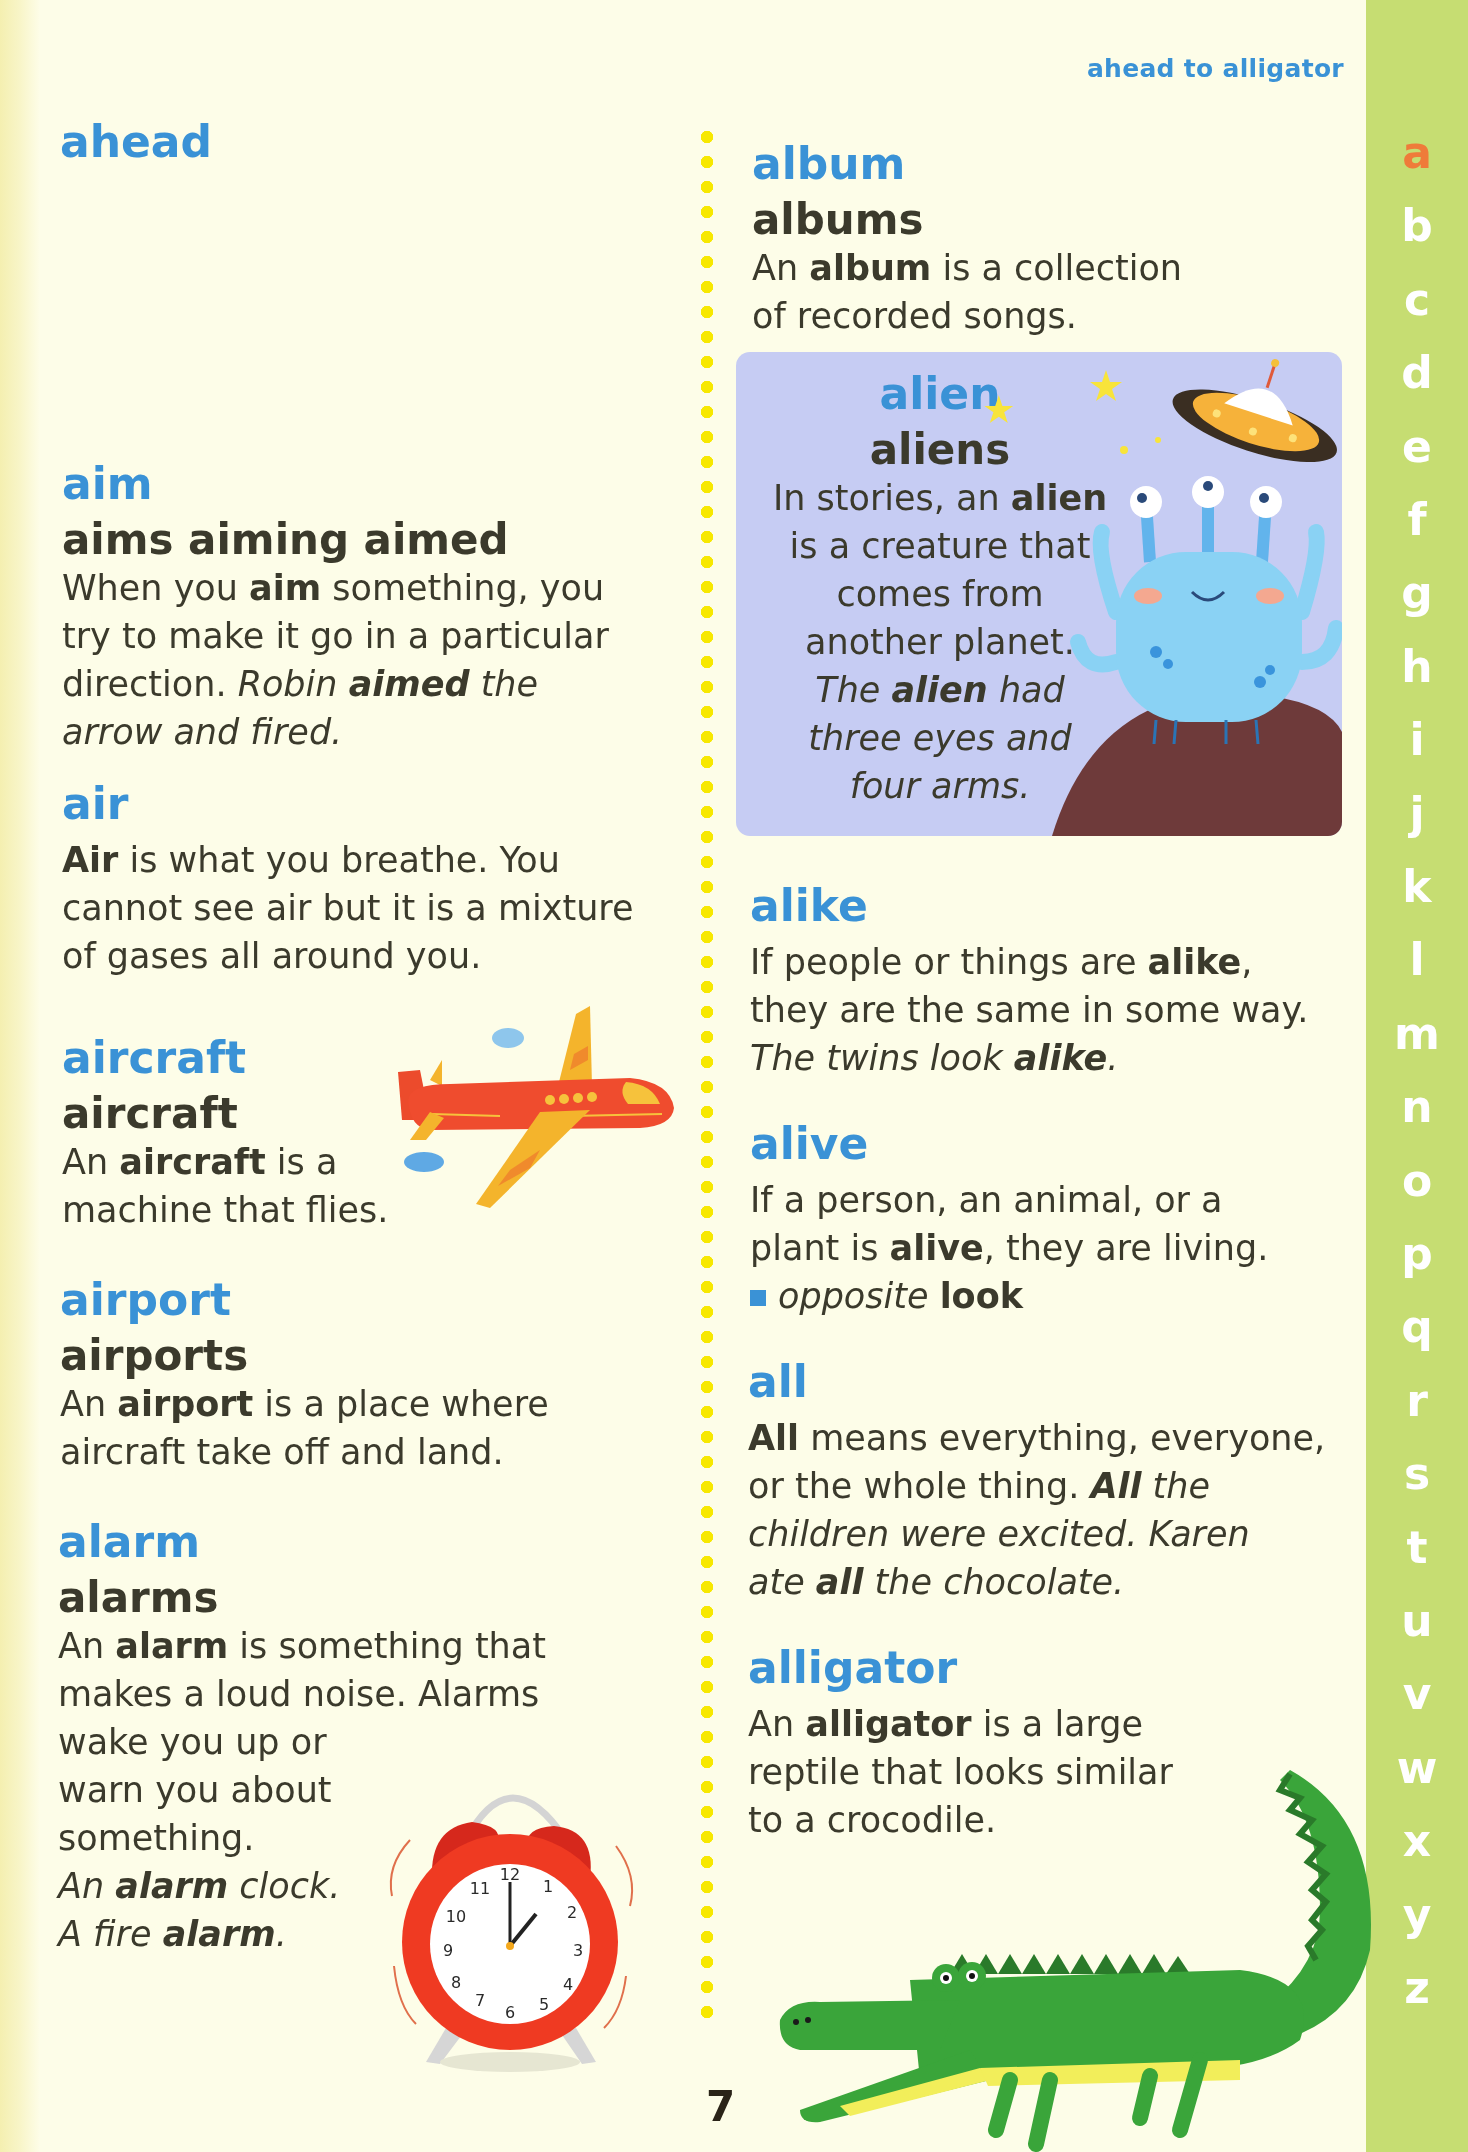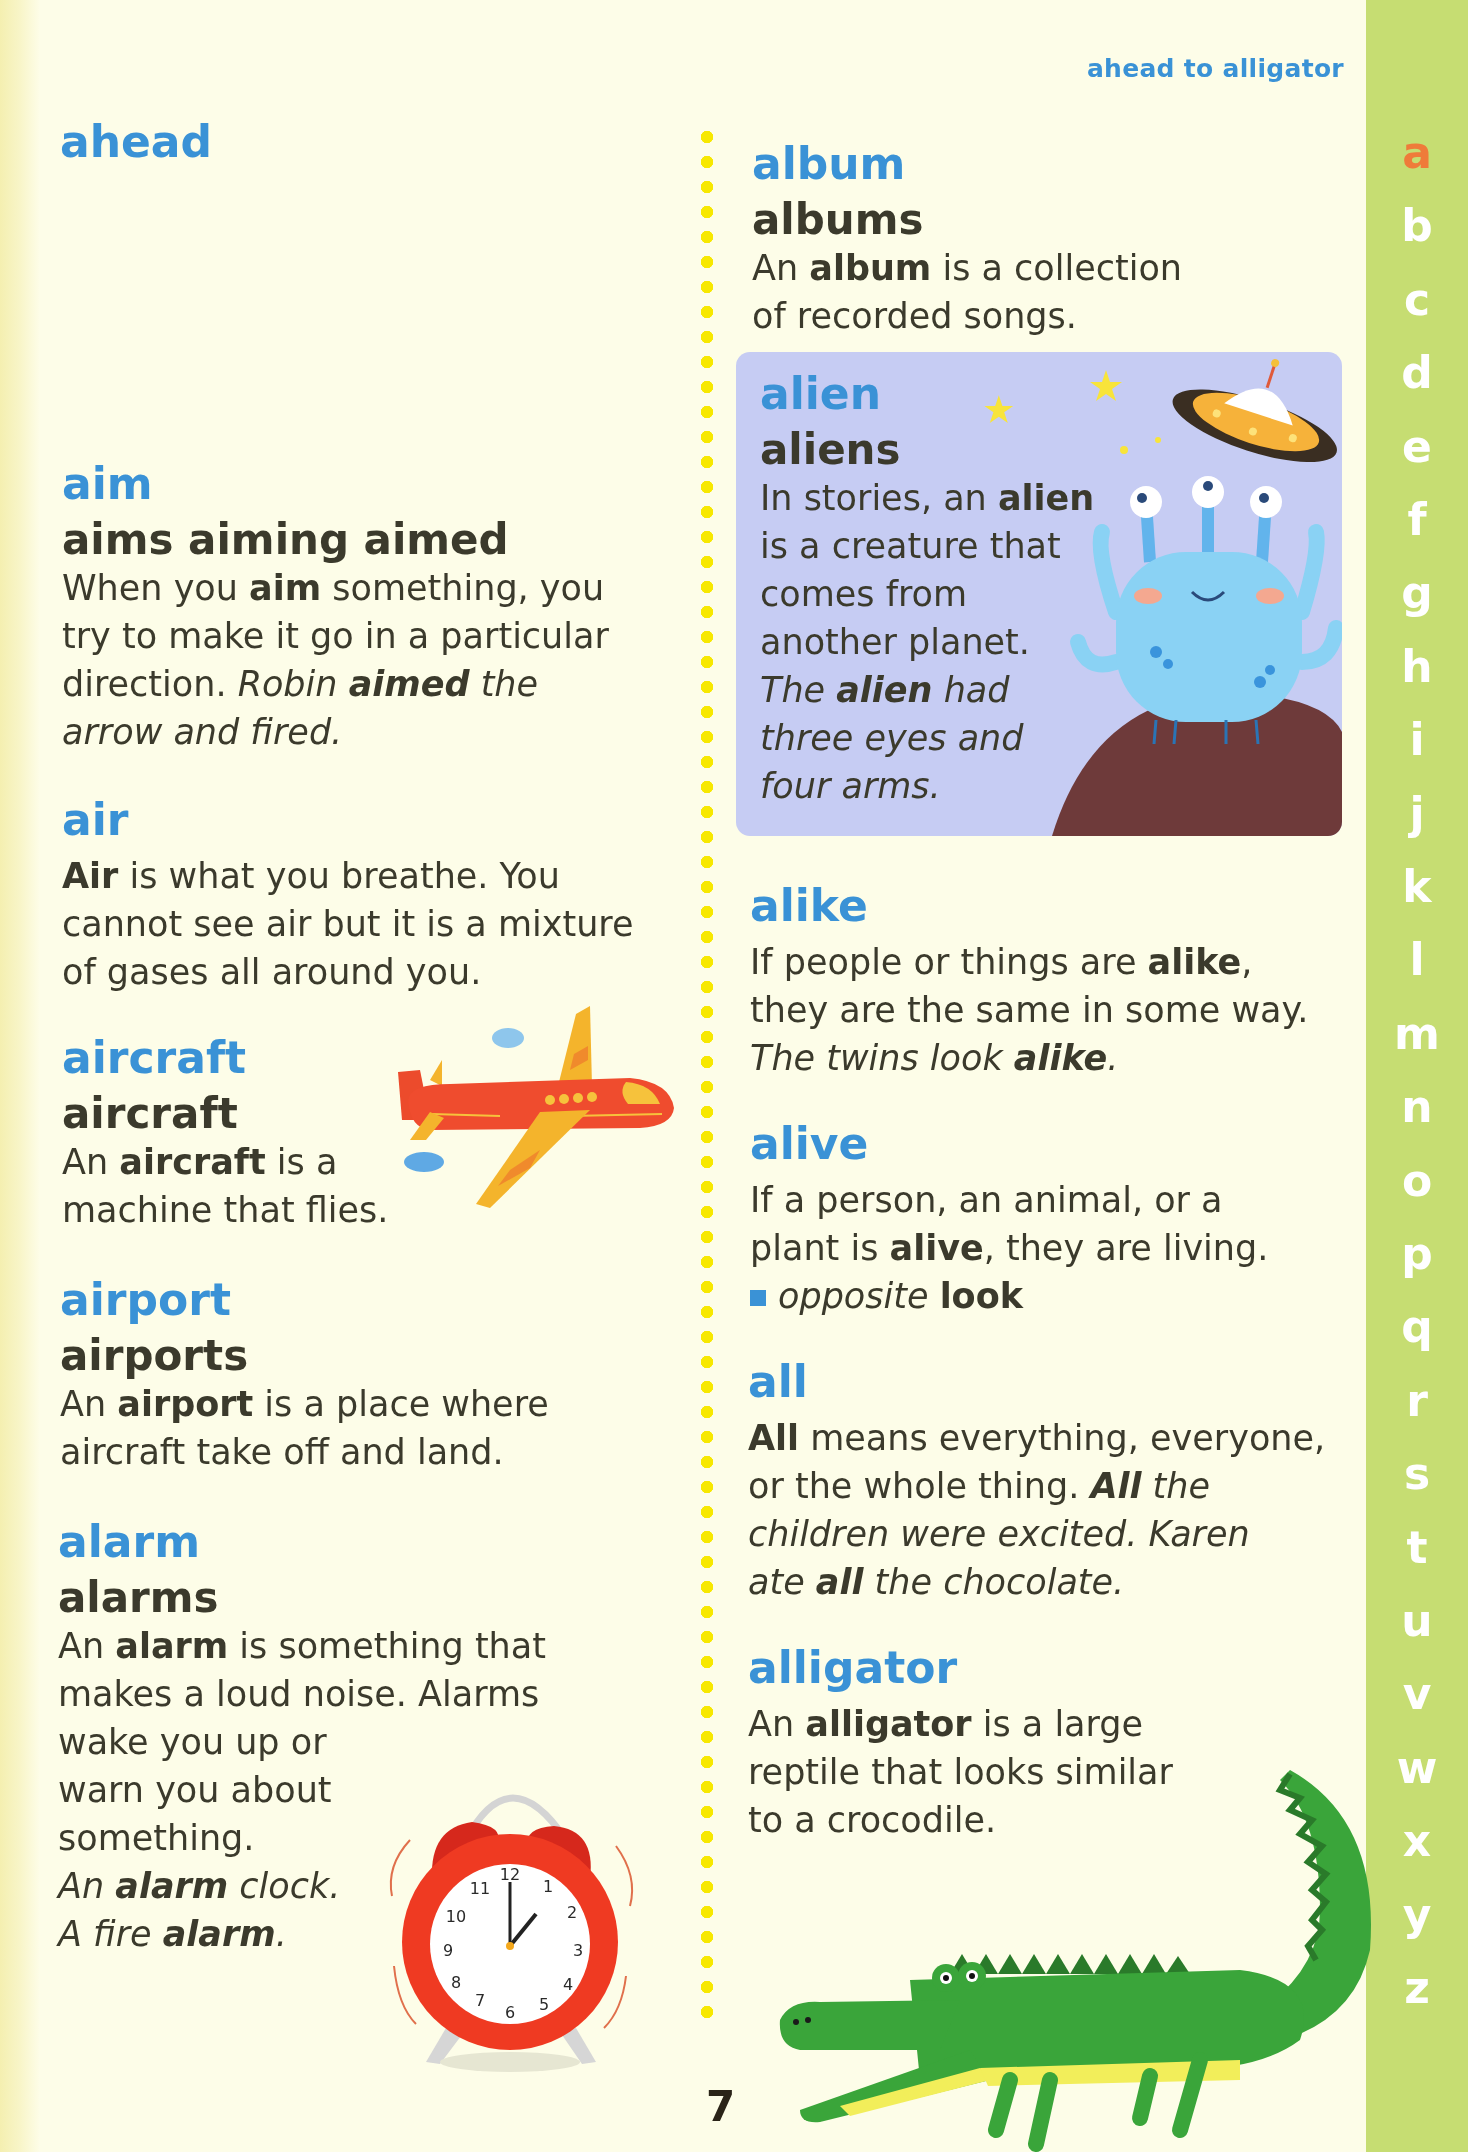--- a/index.html
+++ b/index.html
@@ -100,21 +100,21 @@
 <div class="entry" style="left:60px; top:114px; width:620px;">
   <span class="hw">ahead</span>
 </div>
 
 <div class="entry" style="left:62px; top:456px; width:620px;">
   <span class="hw">aim</span>
   <span class="forms">aims aiming aimed</span>
   <div class="def">When you <b>aim</b> something, you<br>try to make it go in a particular<br>direction. <i>Robin </i><i><b>aimed</b></i><i> the</i><br><i>arrow and fired.</i></div>
 </div>
 
-<div class="entry" style="left:62px; top:792px; width:620px;">
+<div class="entry" style="left:62px; top:776px; width:620px;">
   <span class="hw">air</span>
   <div class="def"><b>Air</b> is what you breathe. You<br>cannot see air but it is a mixture<br>of gases all around you.</div>
 </div>
 
 <div class="entry" style="left:62px; top:1030px; width:400px;">
   <span class="hw">aircraft</span>
   <span class="forms">aircraft</span>
   <div class="def">An <b>aircraft</b> is a<br>machine that flies.</div>
 </div>
 
@@ -186,21 +186,21 @@
   <path d="M250,210 Q246,244 228,262" fill="none" stroke="#e0704c" stroke-width="2"></path>
 </svg>
 
 <div class="entry" style="left:752px; top:136px; width:580px;">
   <span class="hw">album</span>
   <span class="forms">albums</span>
   <div class="def">An <b>album</b> is a collection<br>of recorded songs.</div>
 </div>
 
 <div class="alien-box">
-  <div class="entry" style="left:24px; top:14px; width:360px;">
+  <div class="entry" style="left:24px; top:14px; width:360px;text-align:center;">
     <span class="hw">alien</span>
     <span class="forms">aliens</span>
     <div class="def">In stories, an <b>alien</b><br>is a creature that<br>comes from<br>another planet.<br><i>The </i><i><b>alien</b></i><i> had</i><br><i>three eyes and</i><br><i>four arms.</i></div>
   </div>
   <svg style="left:0; top:0;" width="606" height="484" viewBox="0 0 606 484">
 
     <polygon points="262,40 266,52 278,52 268,59 272,71 262,64 252,71 256,59 246,52 258,52" fill="#f8e43a" transform="scale(0.9) translate(30,8)"></polygon>
     <polygon points="370,18 374,30 386,30 376,37 380,49 370,42 360,49 364,37 354,30 366,30" fill="#f8e43a"></polygon>
     <circle cx="388" cy="98" r="4" fill="#f8e43a"></circle>
     <circle cx="422" cy="88" r="3" fill="#f8e43a"></circle>

